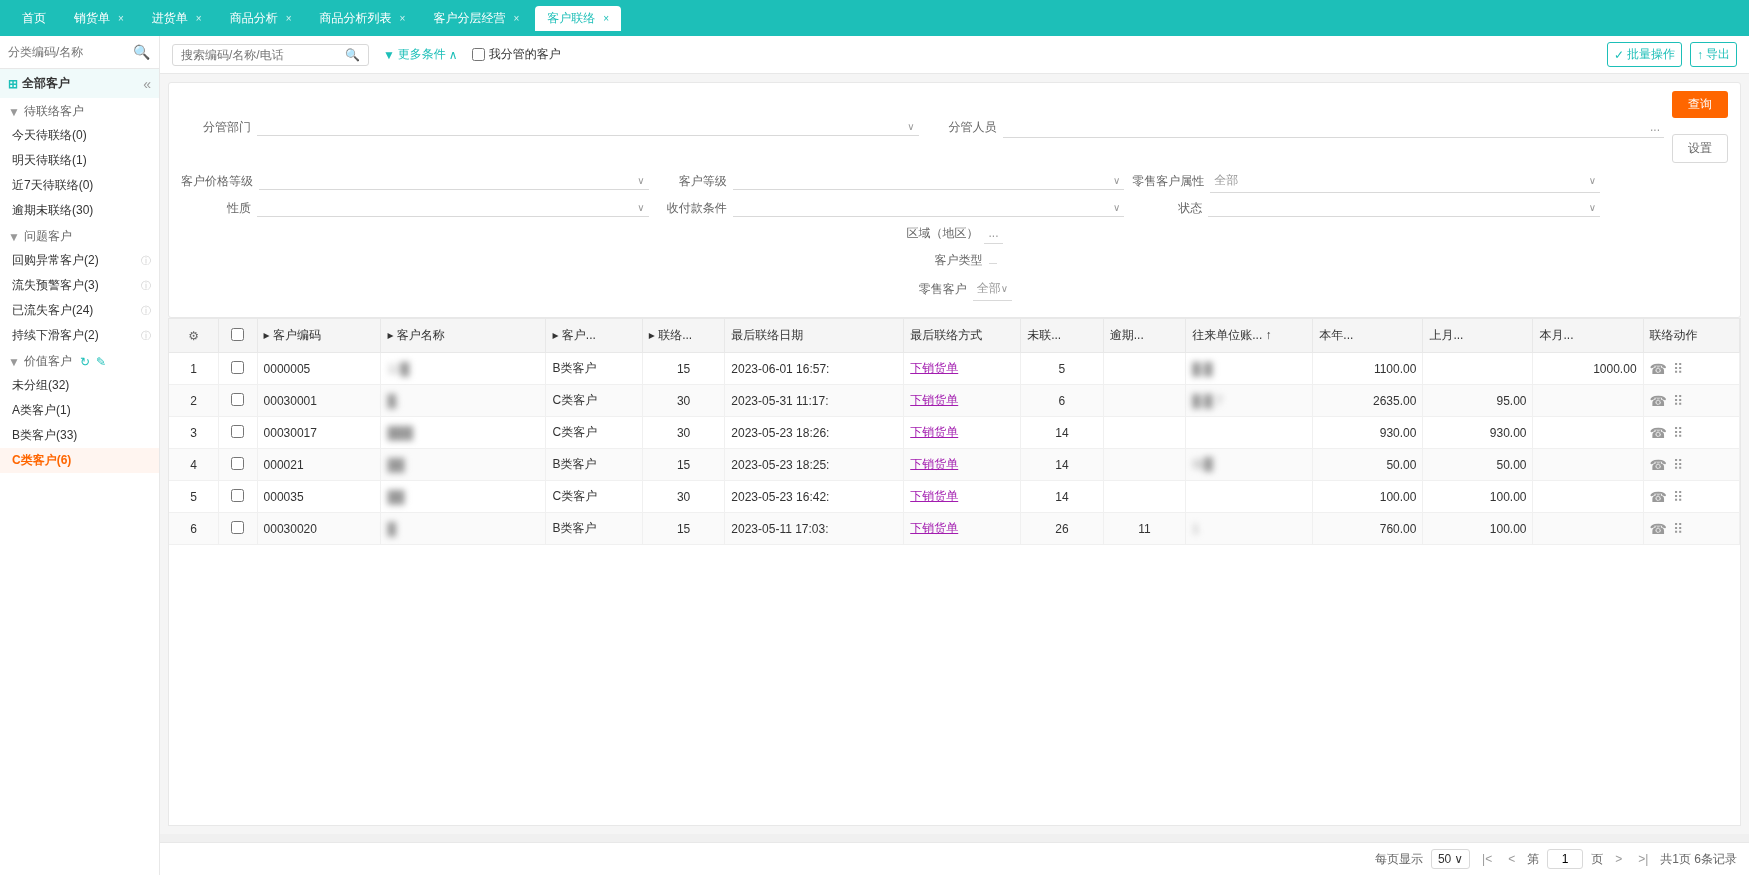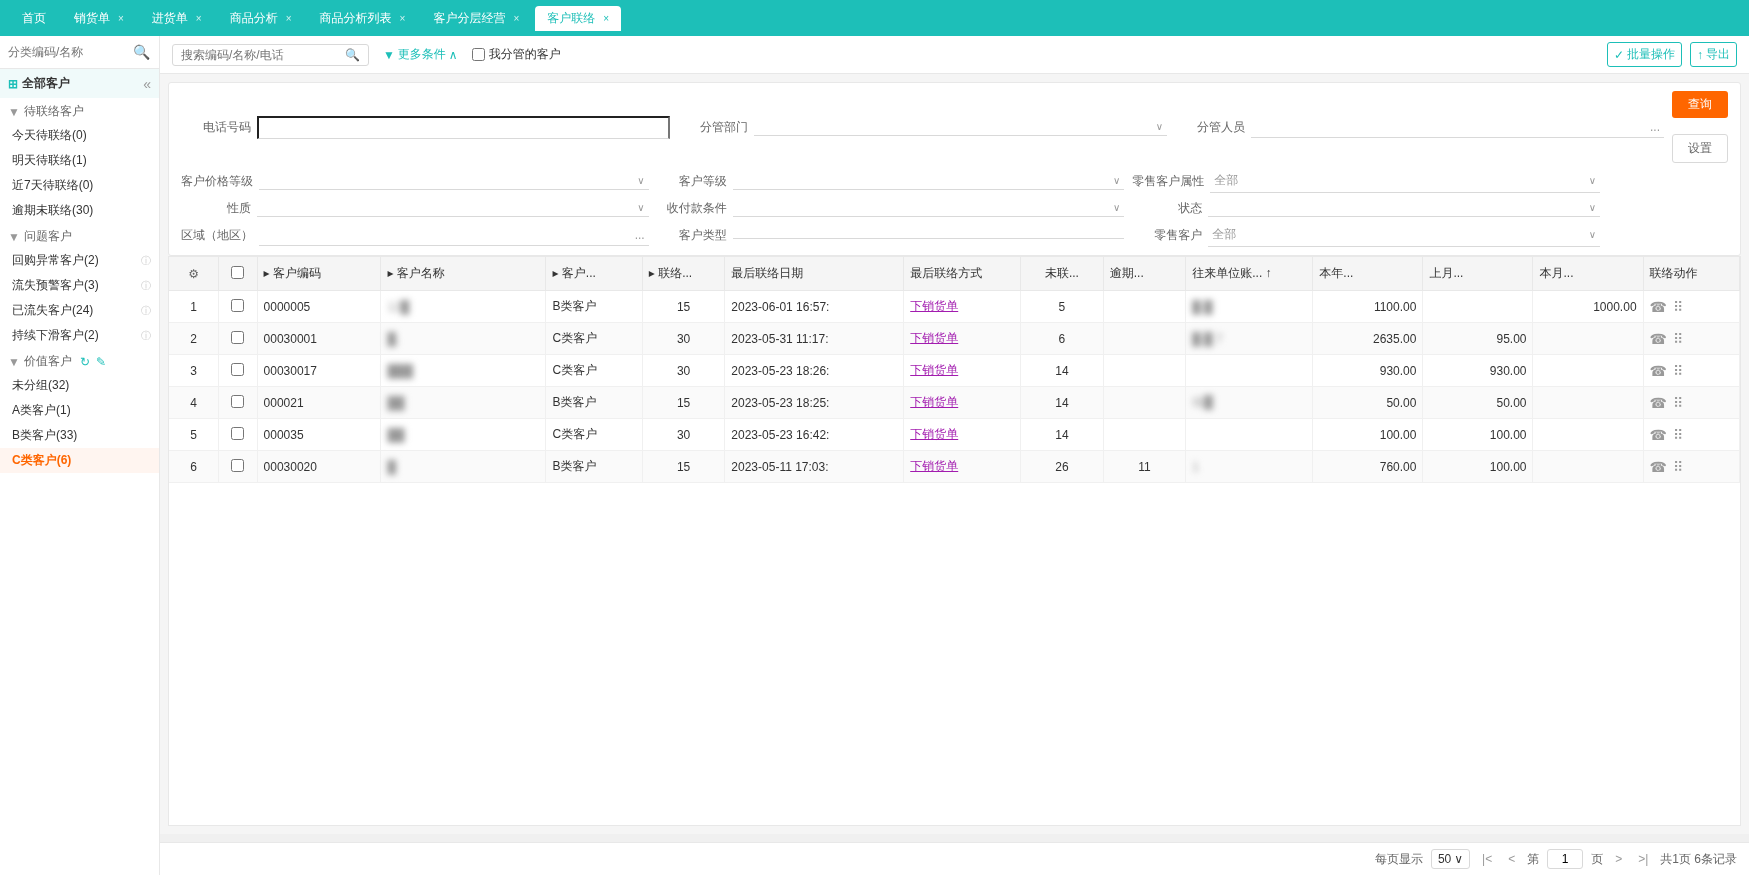--- a/index.html
+++ b/index.html
@@ -65,21 +65,21 @@
     .toolbar-right { margin-left: auto; display: flex; align-items: center; gap: 8px; }
     .batch-op-btn, .export-btn {
       display: flex; align-items: center; gap: 3px; color: #1dbfb8; cursor: pointer; font-size: 12px; padding: 3px 6px; border: 1px solid #1dbfb8; border-radius: 3px;
     }
 
     
     .filter-area {
       background: #fff; border: 1px solid #e8e8e8; margin: 8px 8px 0 8px; border-radius: 3px; padding: 8px 12px;
     }
     .filter-row { display: flex; align-items: center; gap: 8px; margin-bottom: 6px; }
-    .filter-row:last-child { margin-bottom: 0; }
+    .filter-row:last-child { margin-bottom: 0; flex-direction: column; }
     .filter-field {
       display: flex; align-items: center; flex: 1; gap: 6px;
     }
     .filter-label { color: #666; white-space: nowrap; min-width: 70px; text-align: right; }
     .filter-input {
       flex: 1; border-bottom: 1px solid #d9d9d9; padding: 3px 4px; outline: none; background: transparent; font-size: 12px; color: #333;
     }
     .filter-select {
       display: flex; align-items: center; flex: 1; border-bottom: 1px solid #d9d9d9; padding: 3px 4px; cursor: pointer; justify-content: space-between;
     }
@@ -109,21 +109,21 @@
     .link-text { color: #a21caf; cursor: pointer; text-decoration: underline; }
     .action-btn { color: #999; cursor: pointer; font-size: 14px; }
     .col-num { width: 36px; text-align: center; }
     .col-check { width: 28px; text-align: center; }
     .col-code { width: 90px; }
     .col-name { width: 120px; }
     .col-type { width: 70px; }
     .col-contact { width: 60px; }
     .col-date { width: 130px; }
     .col-method { width: 80px; }
-    .col-uncontact { width: 60px; text-align: center; }
+    .col-uncontact { width: 60px; }
     .col-overdue { width: 60px; }
     .col-trans { width: 80px; }
     .col-year { width: 80px; }
     .col-lastmonth { width: 80px; }
     .col-thismonth { width: 80px; }
     .col-action { width: 70px; }
 
     
     .table-footer {
       display: flex; align-items: center; justify-content: flex-end; padding: 6px 12px; background: #fff; border-top: 1px solid #e8e8e8; gap: 8px;
@@ -267,24 +267,20 @@
         <div class="export-btn">
           <span>↑</span>
           <span>导出</span>
         </div>
       </div>
     </div>
 
     <div class="filter-area">
 
       <div class="filter-row">
-        <div class="filter-field">
-          <span class="filter-label">电话号码</span>
-          <input class="filter-input" type="text" style="">
-        </div>
         <div class="filter-field">
           <span class="filter-label">分管部门</span>
           <div class="filter-select">
             <span class="select-text"></span>
             <span class="chevron">∨</span>
           </div>
         </div>
         <div class="filter-field">
           <span class="filter-label">分管人员</span>
           <div style="flex:1; border-bottom:1px solid #d9d9d9; padding:3px 4px; display:flex; align-items:center; justify-content:flex-end;">

